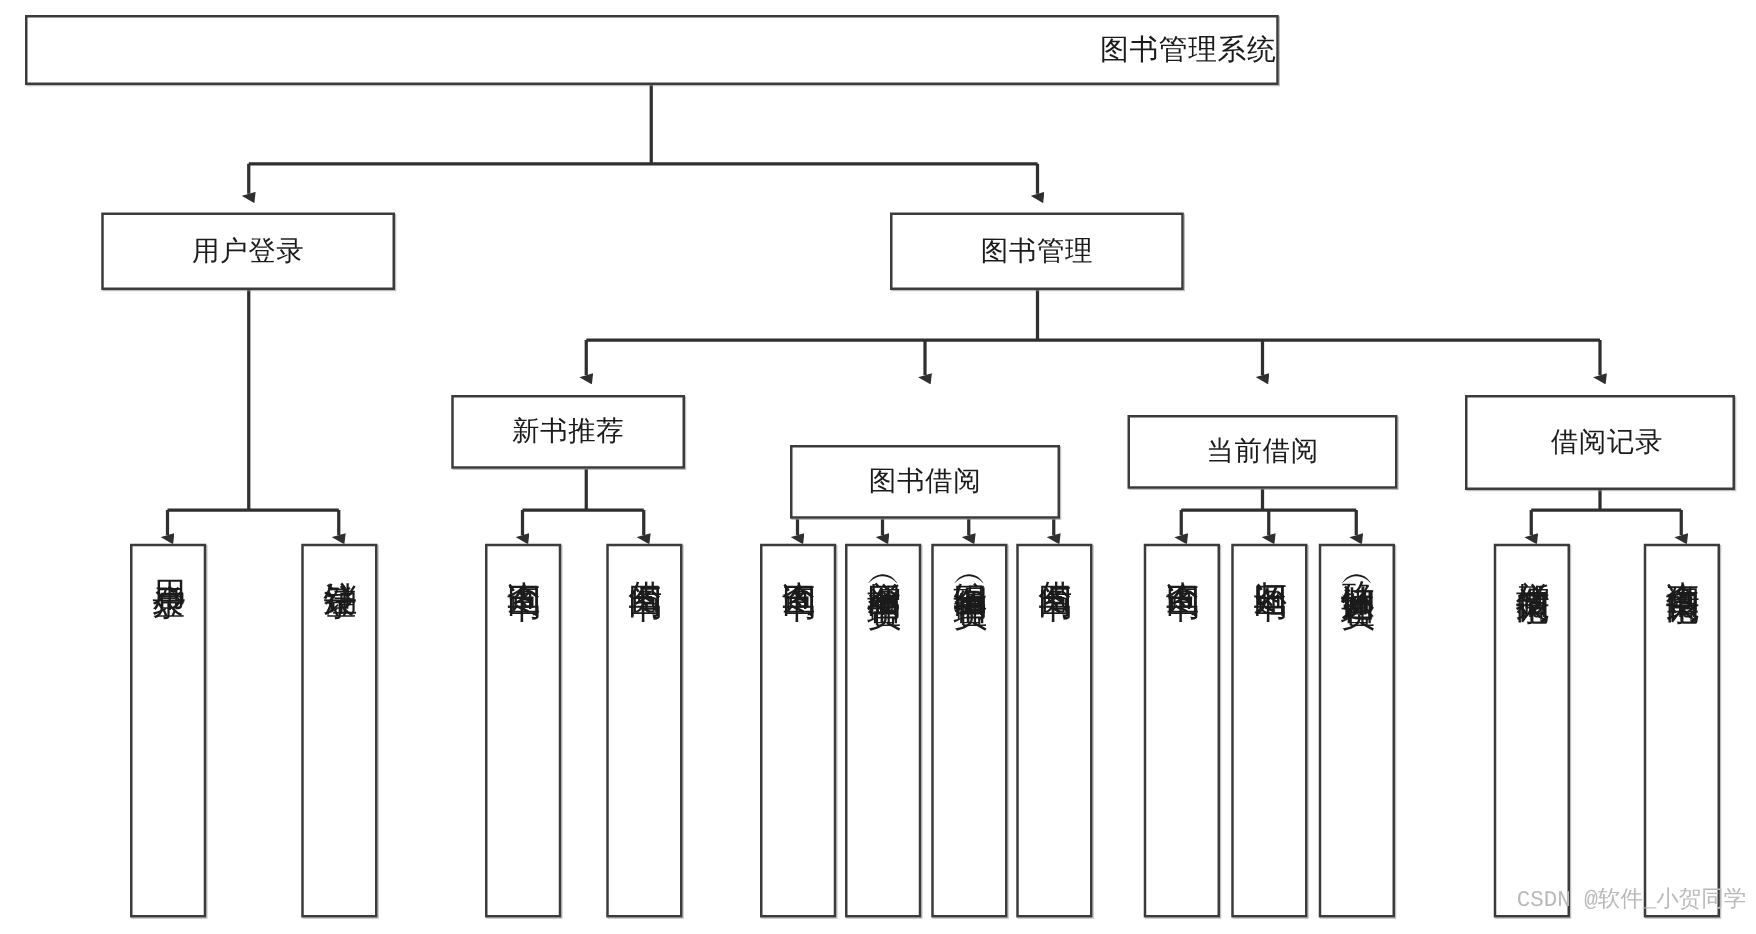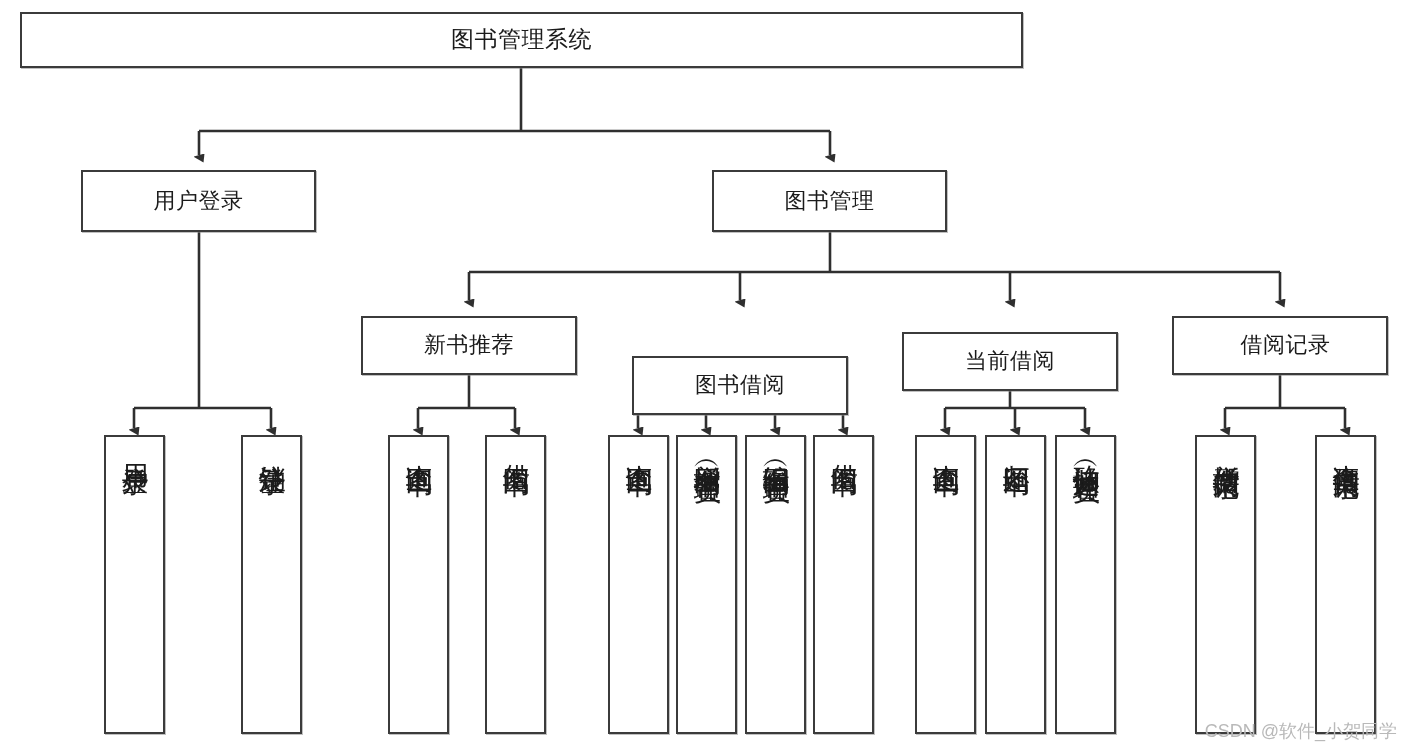--- a/index.html
+++ b/index.html
@@ -61,25 +61,25 @@
     text-orientation: upright;
     font-size: 27px;
     line-height: 1.02;
     letter-spacing: 2px;
     white-space: nowrap;
     margin: 0 auto;
   }
   .watermark {
     position: absolute;
     right: 8px;
-    bottom: 4px;
+    bottom: 16px;
     font-size: 18px;
     color: #b9b9b9;
     white-space: nowrap;
-    font-family: Liberation Sans, sans-serif;
+    font-family: Liberation Mono, monospace;
   }
 </style>
 </head>
 <body>
 
 <div id="canvas">
 
   <svg id="edges" viewBox="0 0 1405 747" xmlns="http://www.w3.org/2000/svg">
     <defs>
       <marker id="arrow" markerWidth="9" markerHeight="11" refX="1.5" refY="5.5" orient="auto" markerUnits="userSpaceOnUse">
@@ -123,41 +123,41 @@
       <path d="M1015,408 L1015,428" marker-end="url(#arrow)"></path>
       <path d="M1085,408 L1085,428" marker-end="url(#arrow)"></path>
 
       <path d="M1280,375 L1280,408"></path>
       <path d="M1225,408 L1345,408"></path>
       <path d="M1225,408 L1225,428" marker-end="url(#arrow)"></path>
       <path d="M1345,408 L1345,428" marker-end="url(#arrow)"></path>
     </g>
   </svg>
 
-  <div class="node horiz root" style="left:20px; top:12px; width:1003px; height:56px;">
+  <div class="node horiz root" style="left:20px; top:12px; width:1003px; height:56px;justify-content:flex-end;">
     <span class="label">图书管理系统</span>
   </div>
 
   <div class="node horiz" style="left:81px; top:170px; width:235px; height:62px;">
     <span class="label">用户登录</span>
   </div>
   <div class="node horiz" style="left:712px; top:170px; width:235px; height:62px;">
     <span class="label">图书管理</span>
   </div>
 
-  <div class="node horiz" style="left:361px; top:316px; width:216px; height:59px;">
+  <div class="node horiz" style="left:361px; top:316px; width:187px; height:59px;">
     <span class="label">新书推荐</span>
   </div>
   <div class="node horiz" style="left:632px; top:316px; width:216px; height:59px;margin-top:40px;">
     <span class="label">图书借阅</span>
   </div>
   <div class="node horiz" style="left:902px; top:332px; width:216px; height:59px;">
     <span class="label">当前借阅</span>
   </div>
-  <div class="node horiz" style="left:1172px; top:316px; width:216px; height:59px;padding-left:11px;">
+  <div class="node horiz" style="left:1172px; top:316px; width:216px; height:76px;padding-left:11px;">
     <span class="label">借阅记录</span>
   </div>
 
   <div class="node vert" style="left:104px; top:435px; width:61px; height:299px;">
     <span class="label">用户登录</span>
   </div>
   <div class="node vert" style="left:241px; top:435px; width:61px; height:299px;">
     <span class="label">注销登录</span>
   </div>
 

